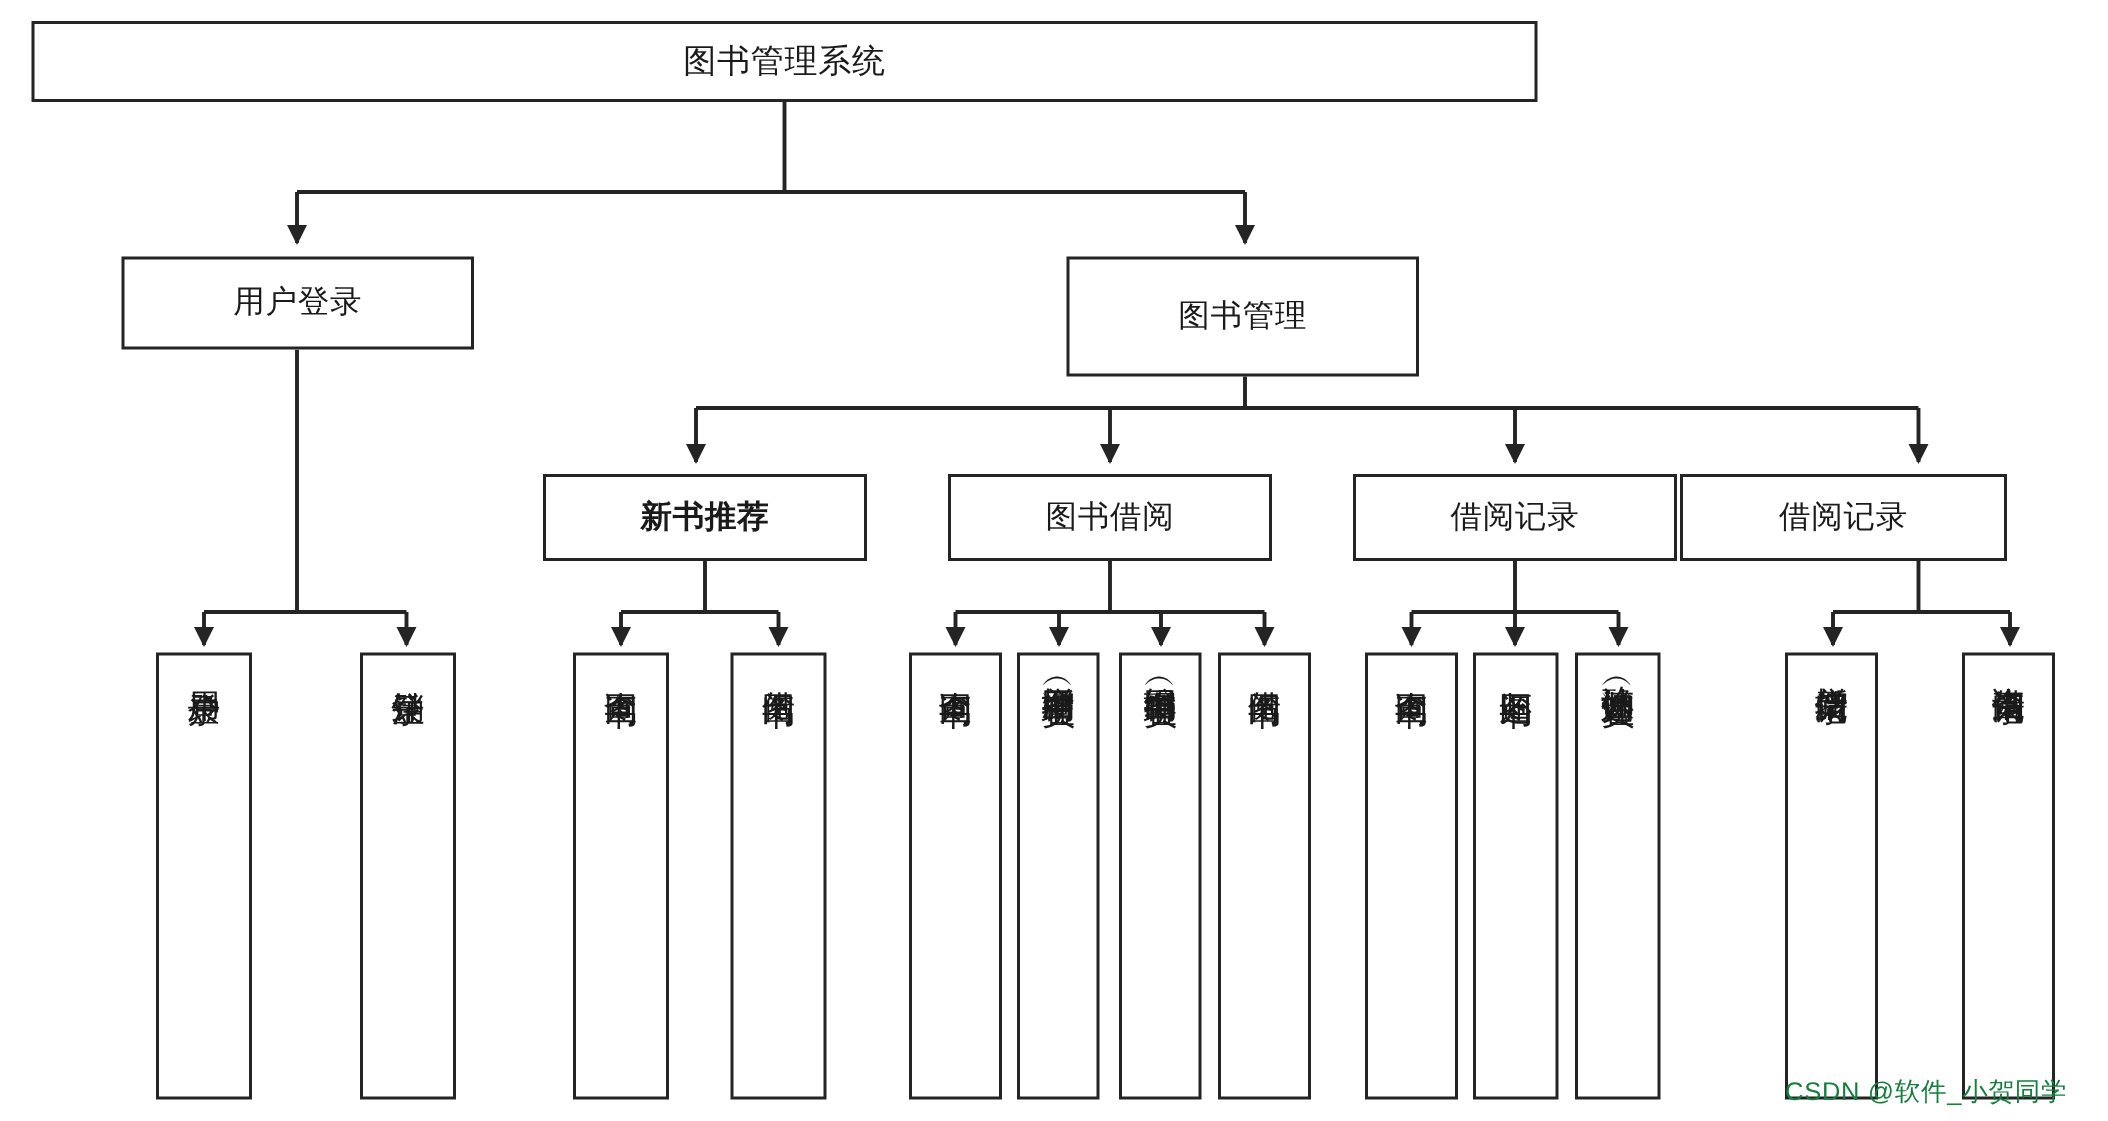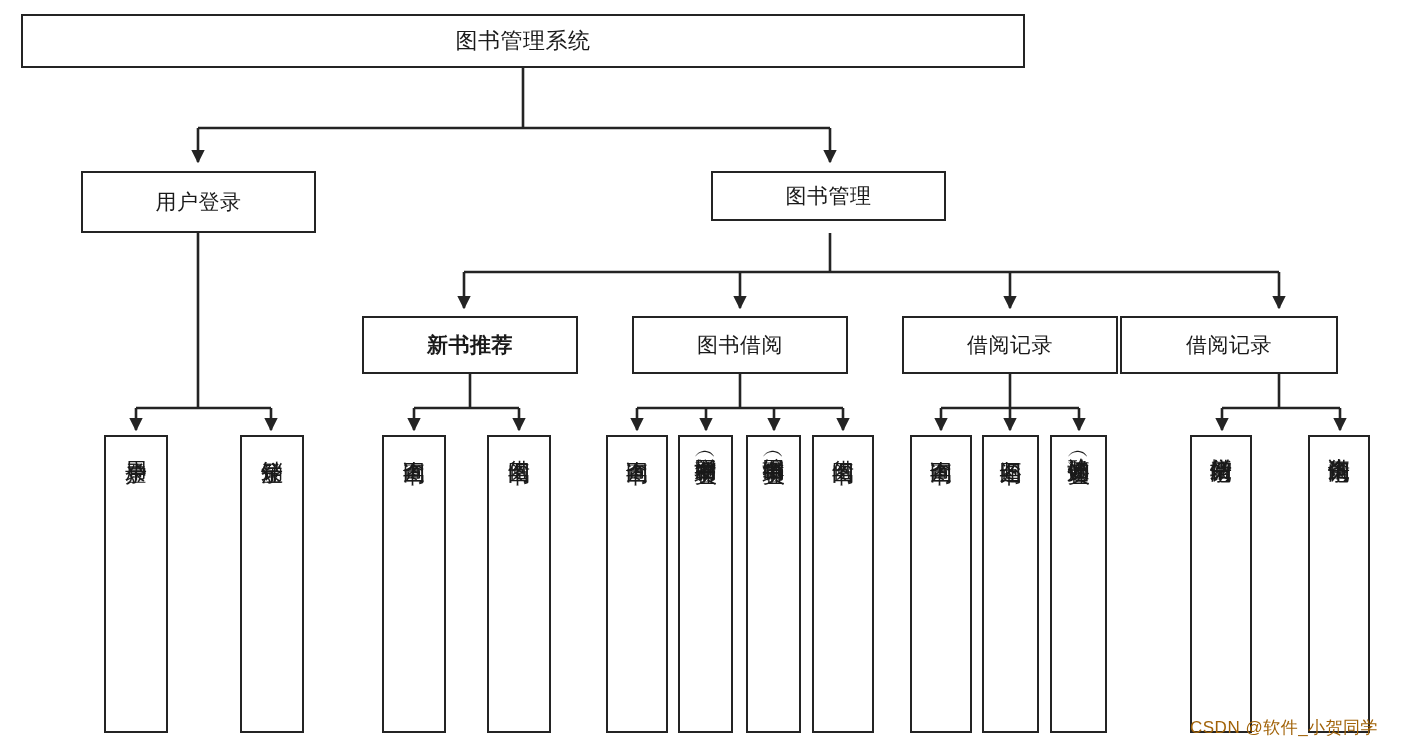--- a/index.html
+++ b/index.html
@@ -59,21 +59,21 @@
     writing-mode: vertical-rl;
     text-orientation: upright;
     font-size: 22px;
     letter-spacing: 1px;
     line-height: 1.0;
   }
   .node.vert.tall-text { padding-top: 3px; }
   .watermark {
     position: absolute;
     font-size: 17px;
-    color: #a16207;
+    color: #15803d;
     white-space: nowrap;
     letter-spacing: 0.5px;
   }
 </style>
 </head>
 <body>
 
 <div id="diagram-canvas">
 
   <svg id="edge-layer" viewBox="0 0 1405 747" width="1405" height="747" xmlns="http://www.w3.org/2000/svg">
@@ -126,21 +126,21 @@
     </g>
   </svg>
 
   <div class="node horiz root" style="left:21px; top:14px; width:1004px; height:54px;">
     <span class="node-label">图书管理系统</span>
   </div>
 
   <div class="node horiz" style="left:81px; top:171px; width:235px; height:62px;">
     <span class="node-label">用户登录</span>
   </div>
-  <div class="node horiz" style="left:711px; top:171px; width:235px; height:50px;">
+  <div class="node horiz" style="left:711px; top:171px; width:235px; height:80px;">
     <span class="node-label">图书管理</span>
   </div>
 
   <div class="node horiz" style="left:362px; top:316px; width:216px; height:58px;font-weight:bold;">
     <span class="node-label">新书推荐</span>
   </div>
   <div class="node horiz" style="left:632px; top:316px; width:216px; height:58px;">
     <span class="node-label">图书借阅</span>
   </div>
   <div class="node horiz" style="left:902px; top:316px; width:216px; height:58px;">

